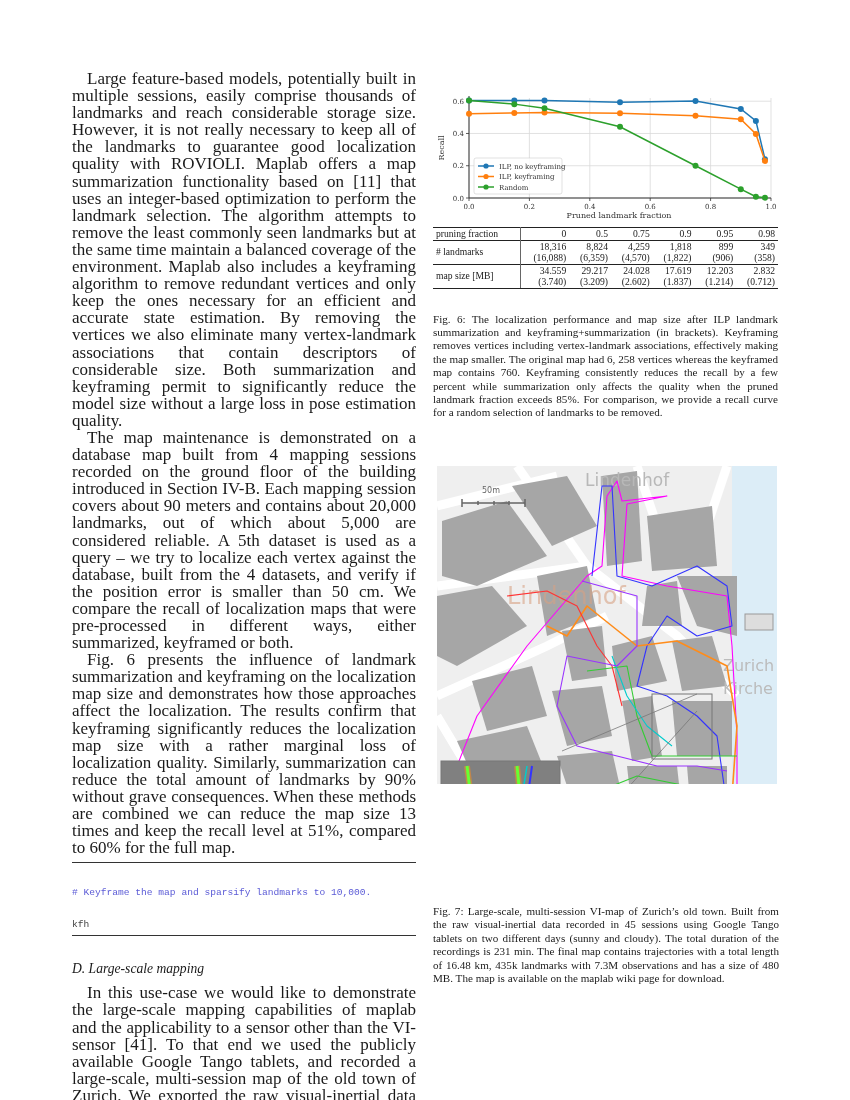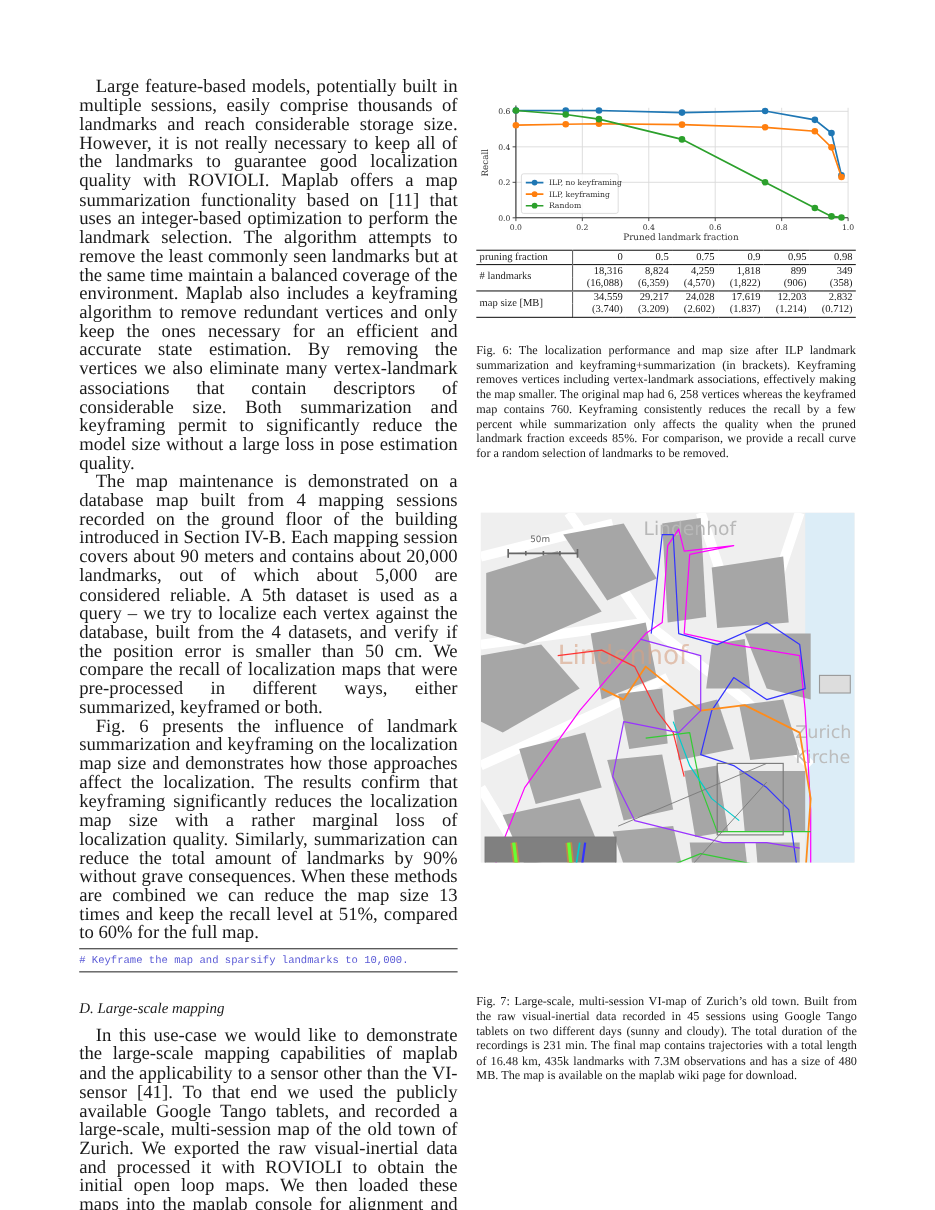--- a/index.html
+++ b/index.html
@@ -6,21 +6,21 @@
   body { width:850px; height:1100px; position:relative; overflow:hidden;
          font-family:"Liberation Serif", "DejaVu Serif", serif; color:#1a1a1a; }
   .col { position:absolute; }
   .left { left:72px; top:70px; width:344px; }
   .right { left:433px; top:88px; width:345px; }
   .sec-head { font-style:italic; font-size:13.6px; margin:0 0 7px 0; line-height:17px; }
   .para { font-size:17px; line-height:17.1px; text-align:justify; text-indent:15px; margin:0; hyphens:auto; }
   .code-block { border-top:1px solid #333; border-bottom:1px solid #333; margin:6px 0 0 0; padding:4px 0 4px 0;
                 font-family:"Liberation Mono", "DejaVu Sans Mono", monospace; font-size:9.6px; line-height:12px; color:#444; }
   .code-block .cmt { color:#5b5bd6; }
-  .code-block div { white-space:pre; }
+  .code-block div { white-space:pre;margin-top:20px; }
   .gap { height:24px; }
   
   #chart-svg { display:block; }
   #chart-svg text { font-family:"DejaVu Serif", serif; fill:#333; }
   
   table.ptab { border-collapse:collapse; width:345px; font-size:9.6px; margin-top:4px;
                font-family:"Liberation Serif", serif; }
   table.ptab td { padding:0 3px; text-align:right; line-height:11.5px; }
   table.ptab td.rh { text-align:left; border-right:1px solid #666; white-space:nowrap; padding-right:6px; }
   table.ptab tr.top { border-top:1.5px solid #222; }
@@ -33,20 +33,21 @@
 </style>
 </head>
 <body>
 
 <div class="col left">
   <p class="para">Large feature-based models, potentially built in multiple sessions, easily comprise thousands of landmarks and reach considerable storage size. However, it is not really necessary to keep all of the landmarks to guarantee good localization quality with ROVIOLI. Maplab offers a map summarization functionality based on [11] that uses an integer-based optimization to perform the landmark selection. The algorithm attempts to remove the least commonly seen landmarks but at the same time maintain a balanced coverage of the environment. Maplab also includes a keyframing algorithm to remove redundant vertices and only keep the ones necessary for an efficient and accurate state estimation. By removing the vertices we also eliminate many vertex-landmark associations that contain descriptors of considerable size. Both summarization and keyframing permit to significantly reduce the model size without a large loss in pose estimation quality.</p>
   <p class="para">The map maintenance is demonstrated on a database map built from 4 mapping sessions recorded on the ground floor of the building introduced in Section IV-B. Each mapping session covers about 90 meters and contains about 20,000 landmarks, out of which about 5,000 are considered reliable. A 5th dataset is used as a query – we try to localize each vertex against the database, built from the 4 datasets, and verify if the position error is smaller than 50 cm. We compare the recall of localization maps that were pre-processed in different ways, either summarized, keyframed or both.</p>
   <p class="para">Fig. 6 presents the influence of landmark summarization and keyframing on the localization map size and demonstrates how those approaches affect the localization. The results confirm that keyframing significantly reduces the localization map size with a rather marginal loss of localization quality. Similarly, summarization can reduce the total amount of landmarks by 90% without grave consequences. When these methods are combined we can reduce the map size 13 times and keep the recall level at 51%, compared to 60% for the full map.</p>
   <div class="code-block">
     <div class="cmt"># Keyframe the map and sparsify landmarks to 10,000.</div>
+    <div>kfh</div>
   </div>
   <div class="gap"></div>
   <div class="sec-head">D.  Large-scale mapping</div>
   <p class="para">In this use-case we would like to demonstrate the large-scale mapping capabilities of maplab and the applicability to a sensor other than the VI-sensor [41]. To that end we used the publicly available Google Tango tablets, and recorded a large-scale, multi-session map of the old town of Zurich. We exported the raw visual-inertial data and processed it with ROVIOLI to obtain the initial open loop maps. We then loaded these maps into the maplab console for alignment and optimization and applied the same tools as described in Section IV-B. The bundle adjustment and pose-graph relaxation was performed on a desktop computer with 32 GB RAM overnight. An orthographic projection of the optimized VI-map onto the map of Zurich, as well as further details about the map can be found in Fig. 7. The figure shows that</p>
 </div>
 
 <div class="col right">
   <svg id="chart-svg" width="345" height="135" viewBox="0 0 345 135">
     <g id="grid-layer">
         <line x1="36" x2="36" y1="10" y2="110" stroke="#d9d9d9" stroke-width="0.8"></line>

